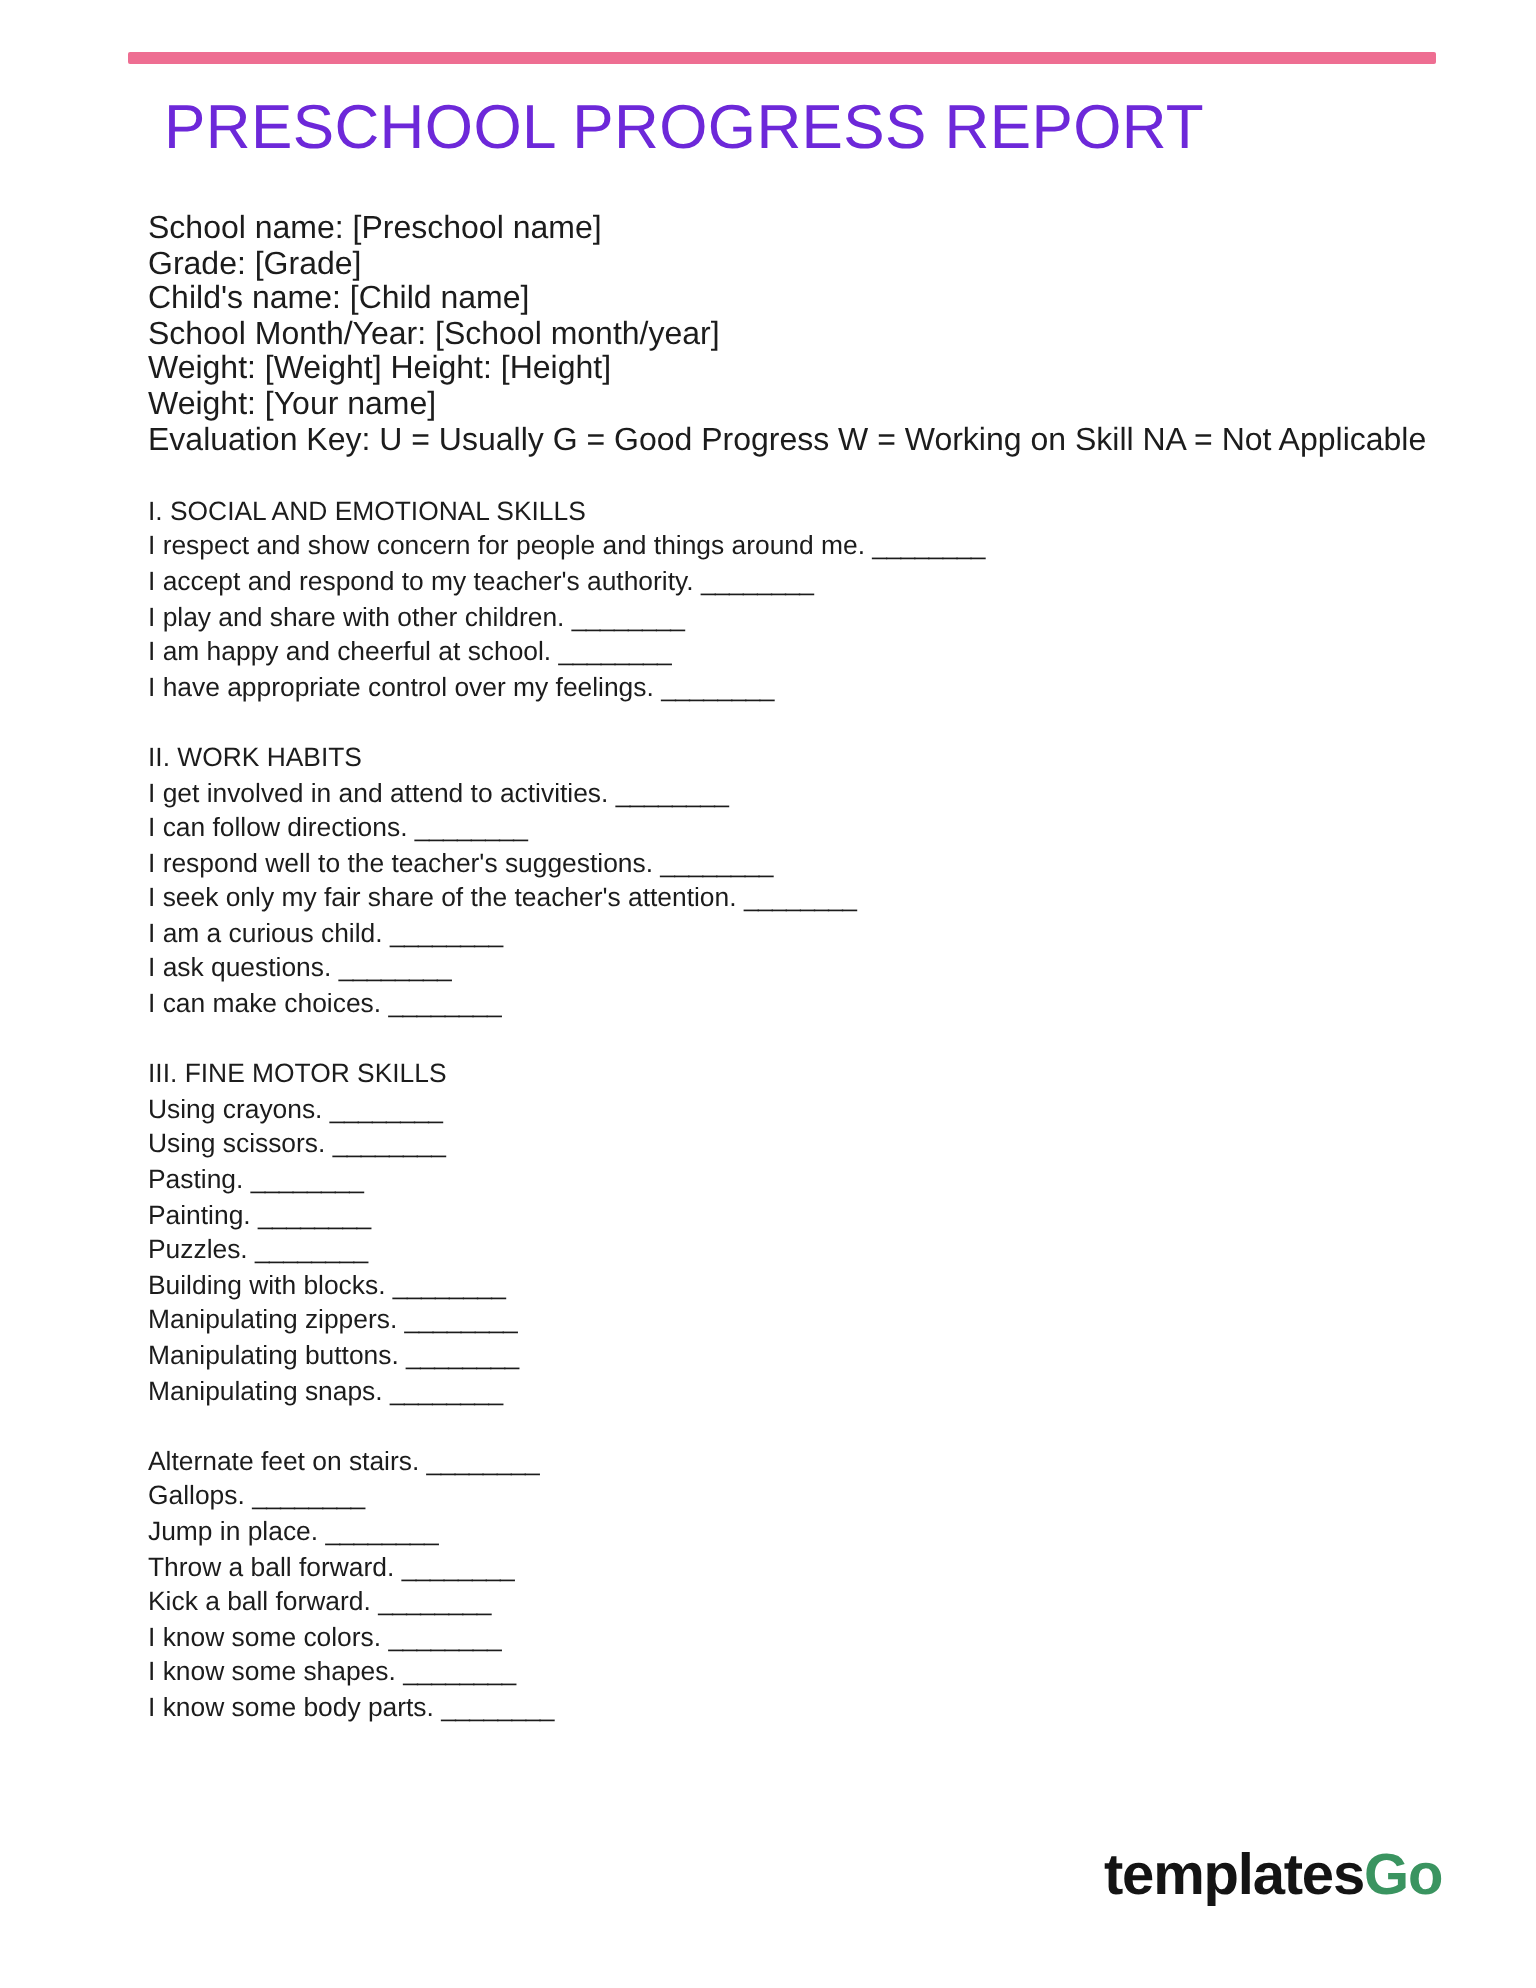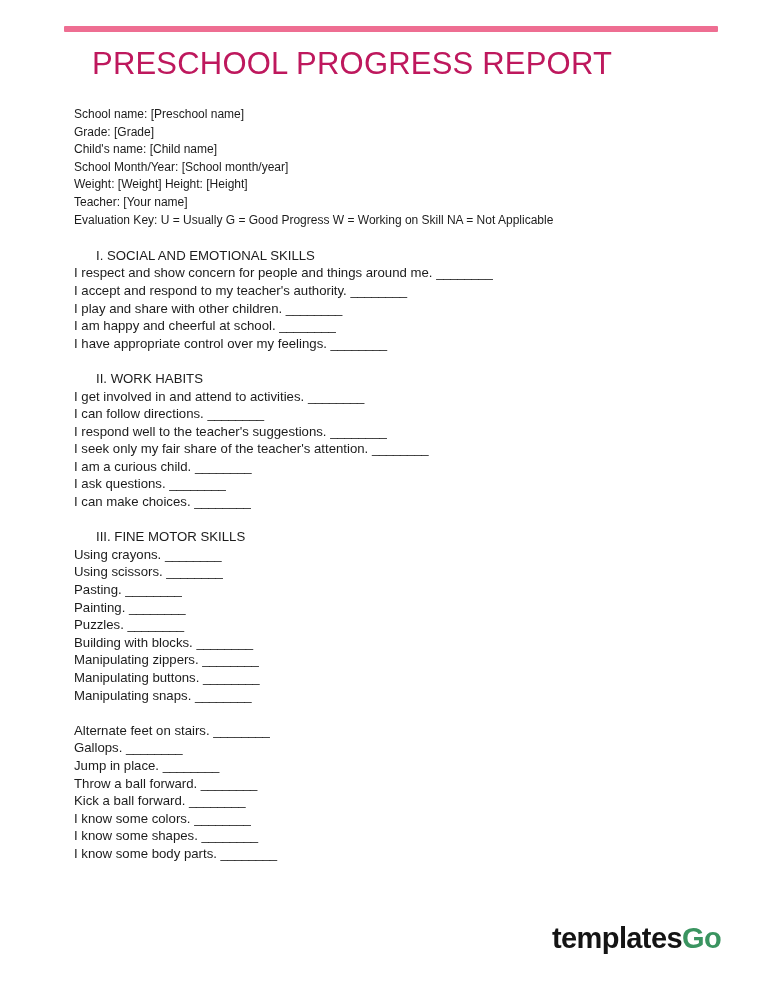--- a/index.html
+++ b/index.html
@@ -33,41 +33,40 @@
     position: absolute;
     left: 74px;
     top: 44px;
     right: 50px;
   }
   .doc-title {
     font-size: 31px;
     font-weight: 400;
     letter-spacing: 0.2px;
     line-height: 40px;
-    margin: 0 0 22px 18px;
-    color: #be185d;
+    margin: 0 0 22px 8px;
+    color: #6d28d9;
     white-space: nowrap;
   }
   .meta-block {
     margin: 0 0 0 0;
   }
   .line {
-    font-size: 12px;
+    font-size: 16px;
     line-height: 17.6px;
     color: #1c1c1c;
     white-space: pre-wrap;
   }
   .spacer {
     height: 17.6px;
   }
   .section-heading {
     font-size: 13.2px;
     line-height: 17.6px;
     color: #1c1c1c;
-    margin-left: 22px;
   }
   .item-row {
     font-size: 13.2px;
     line-height: 17.6px;
     color: #1c1c1c;
     white-space: pre;
   }
   .blank {
     letter-spacing: -0.3px;
   }
@@ -94,21 +93,21 @@
   <div class="content">
 
     <h1 class="doc-title">PRESCHOOL PROGRESS REPORT</h1>
 
     <div class="meta-block">
         <div class="line">School name: [Preschool name]</div>
         <div class="line">Grade: [Grade]</div>
         <div class="line">Child's name: [Child name]</div>
         <div class="line">School Month/Year: [School month/year]</div>
         <div class="line">Weight: [Weight] Height: [Height]</div>
-        <div class="line">Teacher: [Your name]</div>
+        <div class="line">Weight: [Your name]</div>
         <div class="line">Evaluation Key: U = Usually G = Good Progress W = Working on Skill NA = Not Applicable</div>
       </div>
 
     <div>
         <div class="spacer"></div>
         <div class="section-heading">I. SOCIAL AND EMOTIONAL SKILLS</div>
         <div class="item-row"><span>I respect and show concern for people and things around me.</span> <span class="blank">________</span></div>
         <div class="item-row"><span>I accept and respond to my teacher's authority.</span> <span class="blank">________</span></div>
         <div class="item-row"><span>I play and share with other children.</span> <span class="blank">________</span></div>
         <div class="item-row"><span>I am happy and cheerful at school.</span> <span class="blank">________</span></div>

